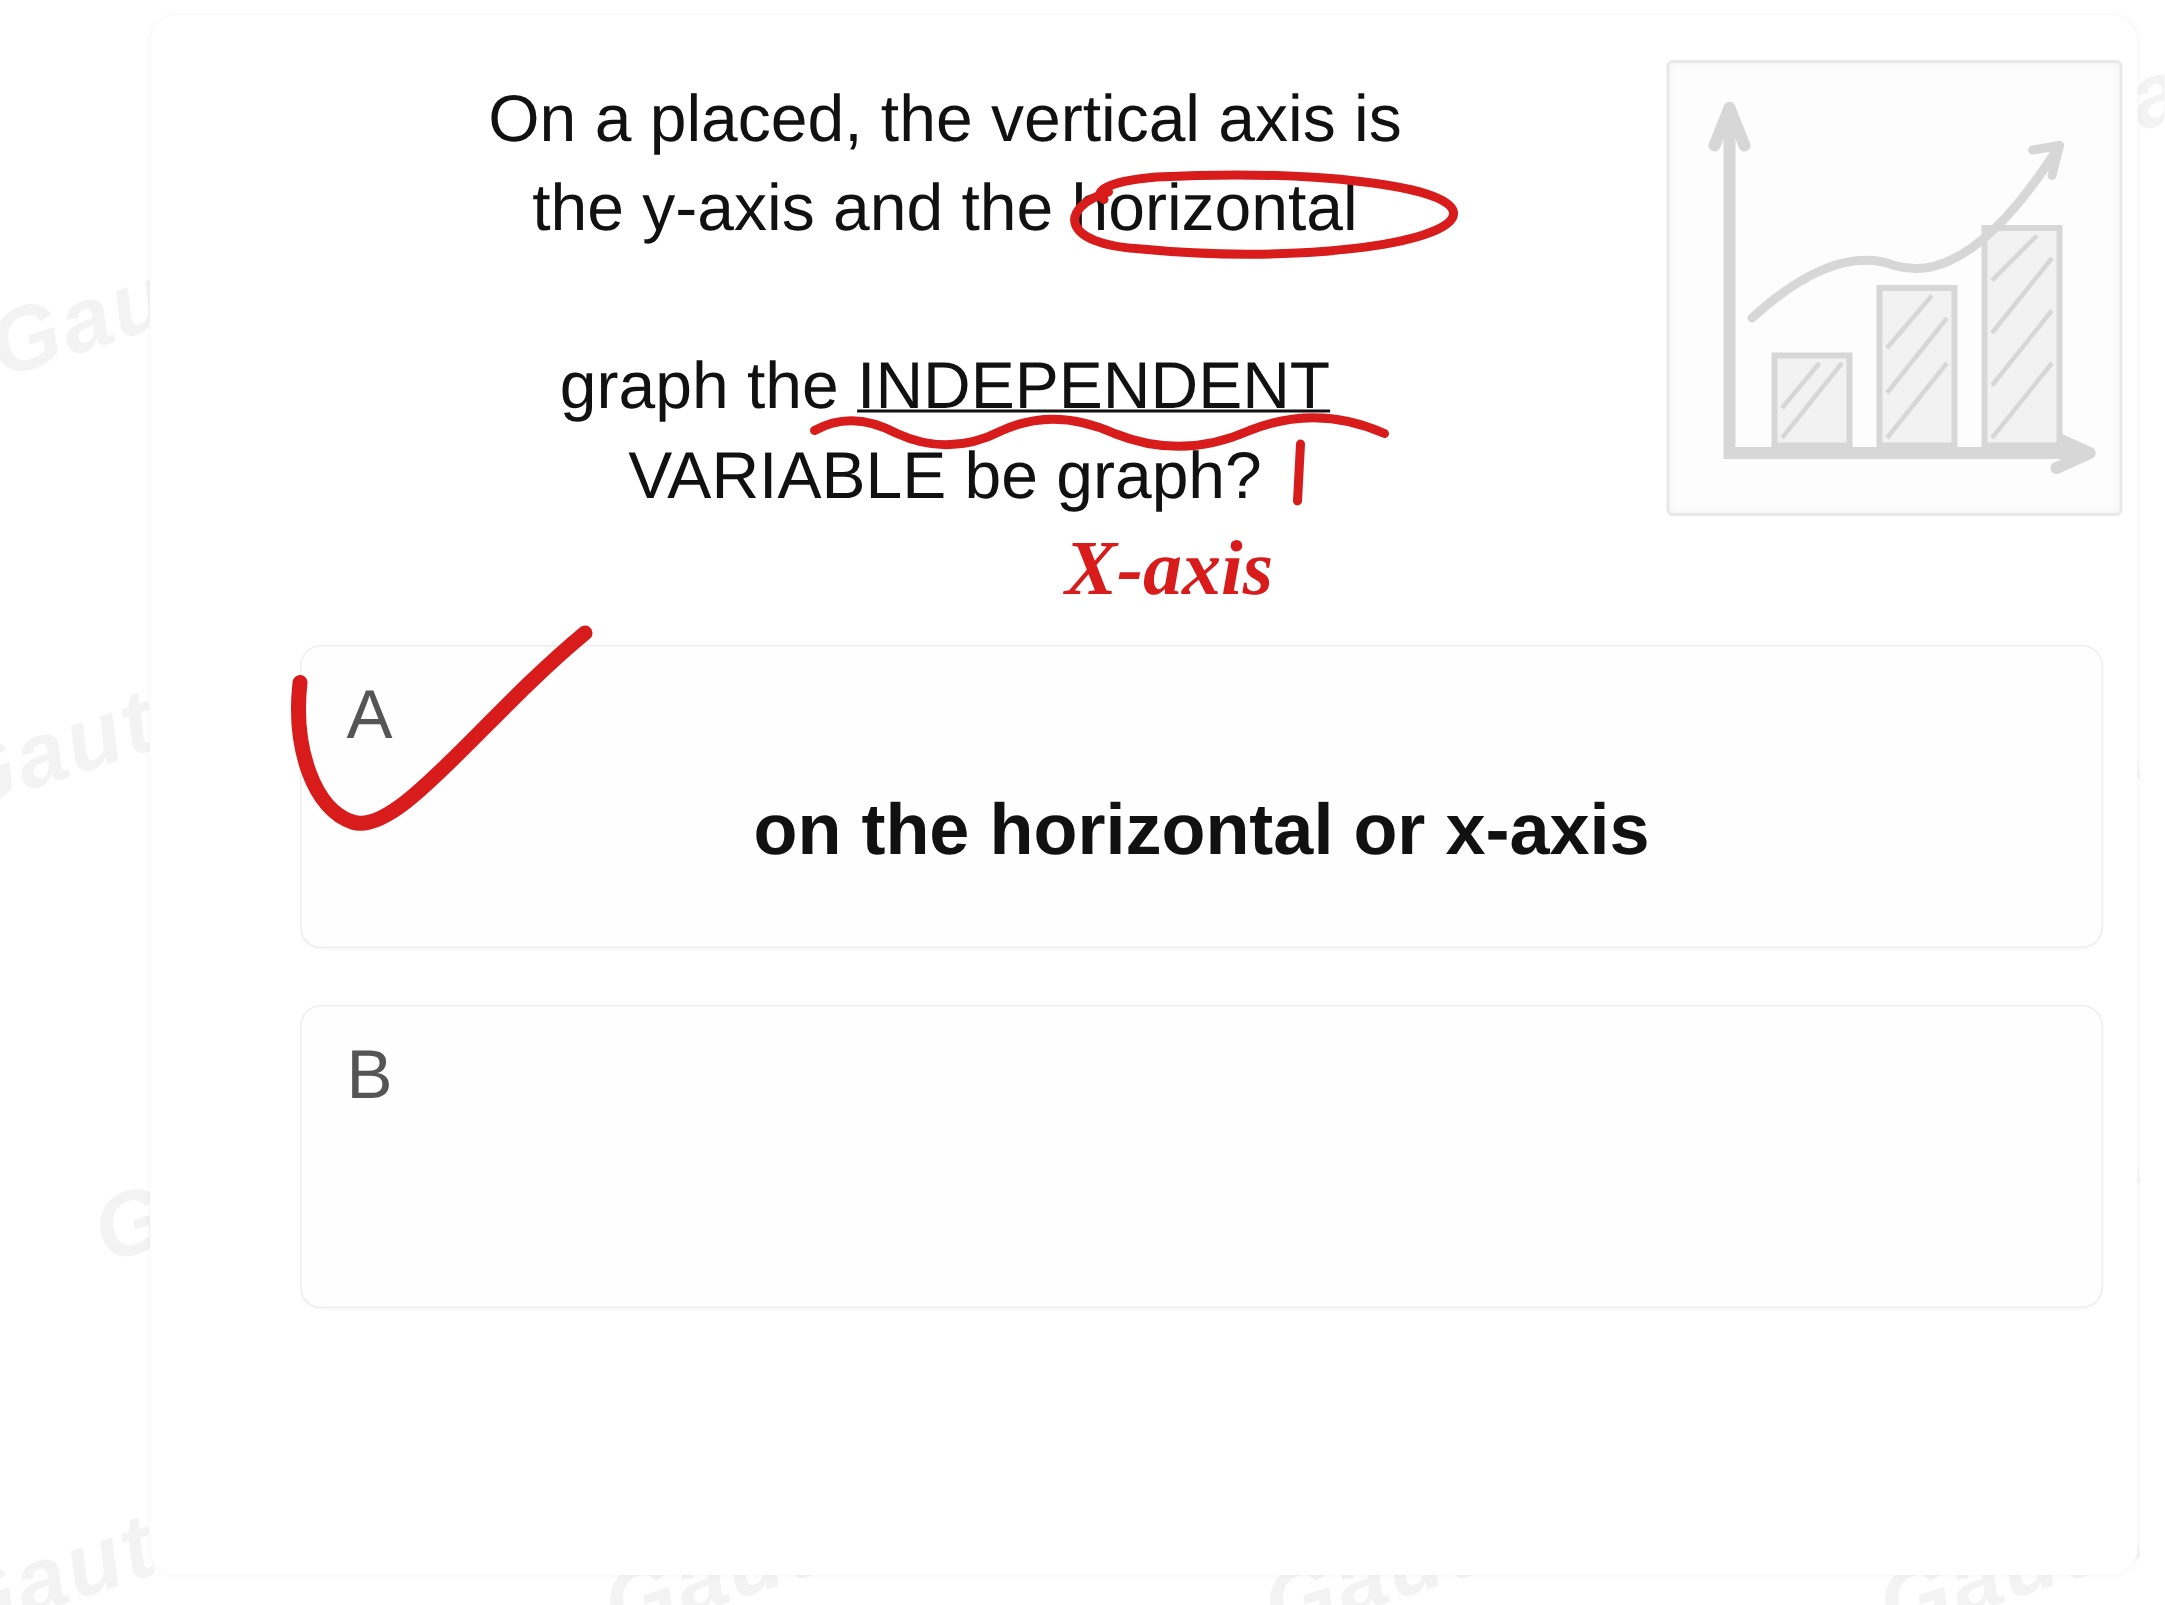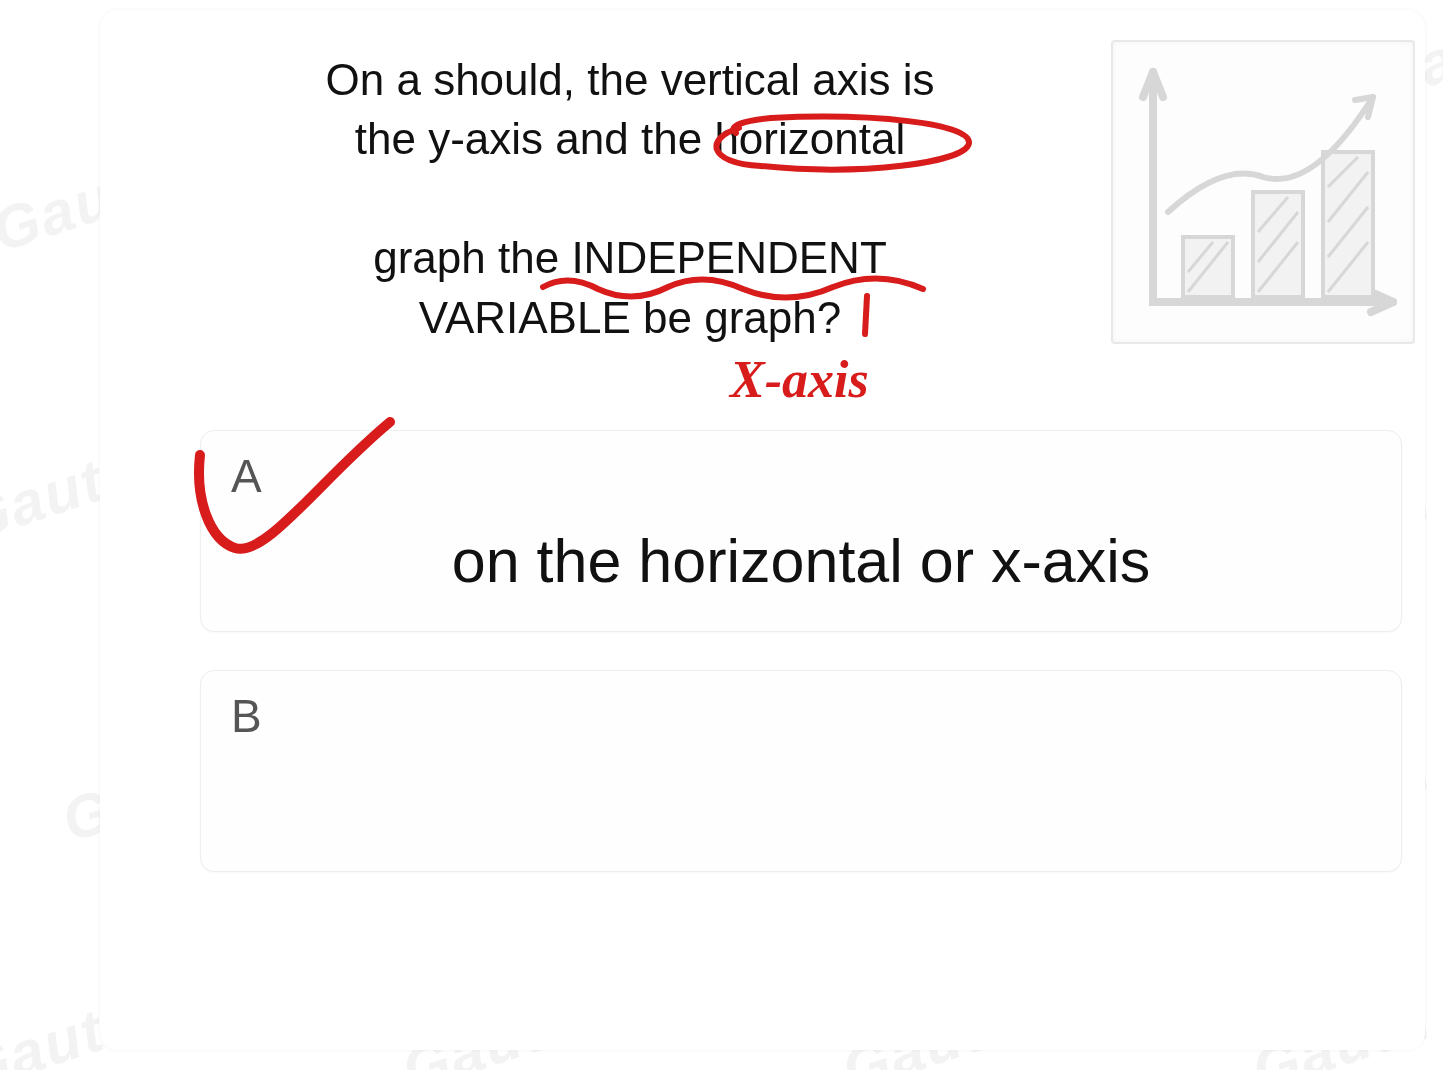--- a/index.html
+++ b/index.html
@@ -47,20 +47,21 @@
     top: 40px;
     width: 760px;
     text-align: center;
     font-size: 44px;
     line-height: 1.35;
     color: #111;
     font-weight: 400;
   }
 
   .question-row .underline-word {
+    text-decoration: underline;
     text-decoration-thickness: 2px;
   }
 
   
   .graph-box {
     position: absolute;
     right: 10px;
     top: 30px;
     width: 300px;
     height: 300px;
@@ -72,21 +73,20 @@
   .graph-box svg {
     width: 100%;
     height: 100%;
   }
 
   
   .hand {
     position: absolute;
     color: #d81b1b;
     pointer-events: none;
-    margin-left: 20px;
   }
   .hand-text {
     font-family: "Comic Sans MS", "Segoe Script", cursive;
     font-size: 52px;
     font-weight: 600;
     font-style: italic;
   }
 
   
   .choice {
@@ -110,23 +110,23 @@
     color: #555;
     font-weight: 500;
   }
 
   .choice-text {
     position: absolute;
     left: 0;
     right: 0;
     top: 95px;
     text-align: center;
-    font-size: 61px;
+    font-size: 48px;
     color: #111;
-    font-weight: 400;
+    font-weight: 700;
   }
 
   
   .circle-svg {
     position: absolute;
     pointer-events: none;
   }
 
   
   .squiggle-svg {
@@ -160,21 +160,21 @@
 <div class="watermark" style="left:840px; top:760px;">Gauth</div>
 <div class="watermark" style="left:840px; top:1010px;">Gauth</div>
 <div class="watermark" style="left:1250px; top:490px;">Gauth</div>
 <div class="watermark" style="left:1250px; top:760px;">Gauth</div>
 <div class="watermark" style="left:1250px; top:1010px;">Gauth</div>
 <div class="watermark" style="left:1370px; top:20px;">Gauth</div>
 
 <div class="card">
 
   <div class="question-row">
-    <span>On a should, the vertical axis is</span><br>
+    <span>On a placed, the vertical axis is</span><br>
     <span>the y-axis and the </span><span>horizontal</span><br>
     <br>
     <span>graph the </span><span class="underline-word">INDEPENDENT</span><br>
     <span>VARIABLE be graph?</span>
   </div>
 
   <div class="graph-box">
     <svg viewBox="0 0 300 300">
 
       <path d="M40 30 L40 260 L280 260" stroke="#d7d7d7" stroke-width="8" fill="none" stroke-linecap="round"></path>

